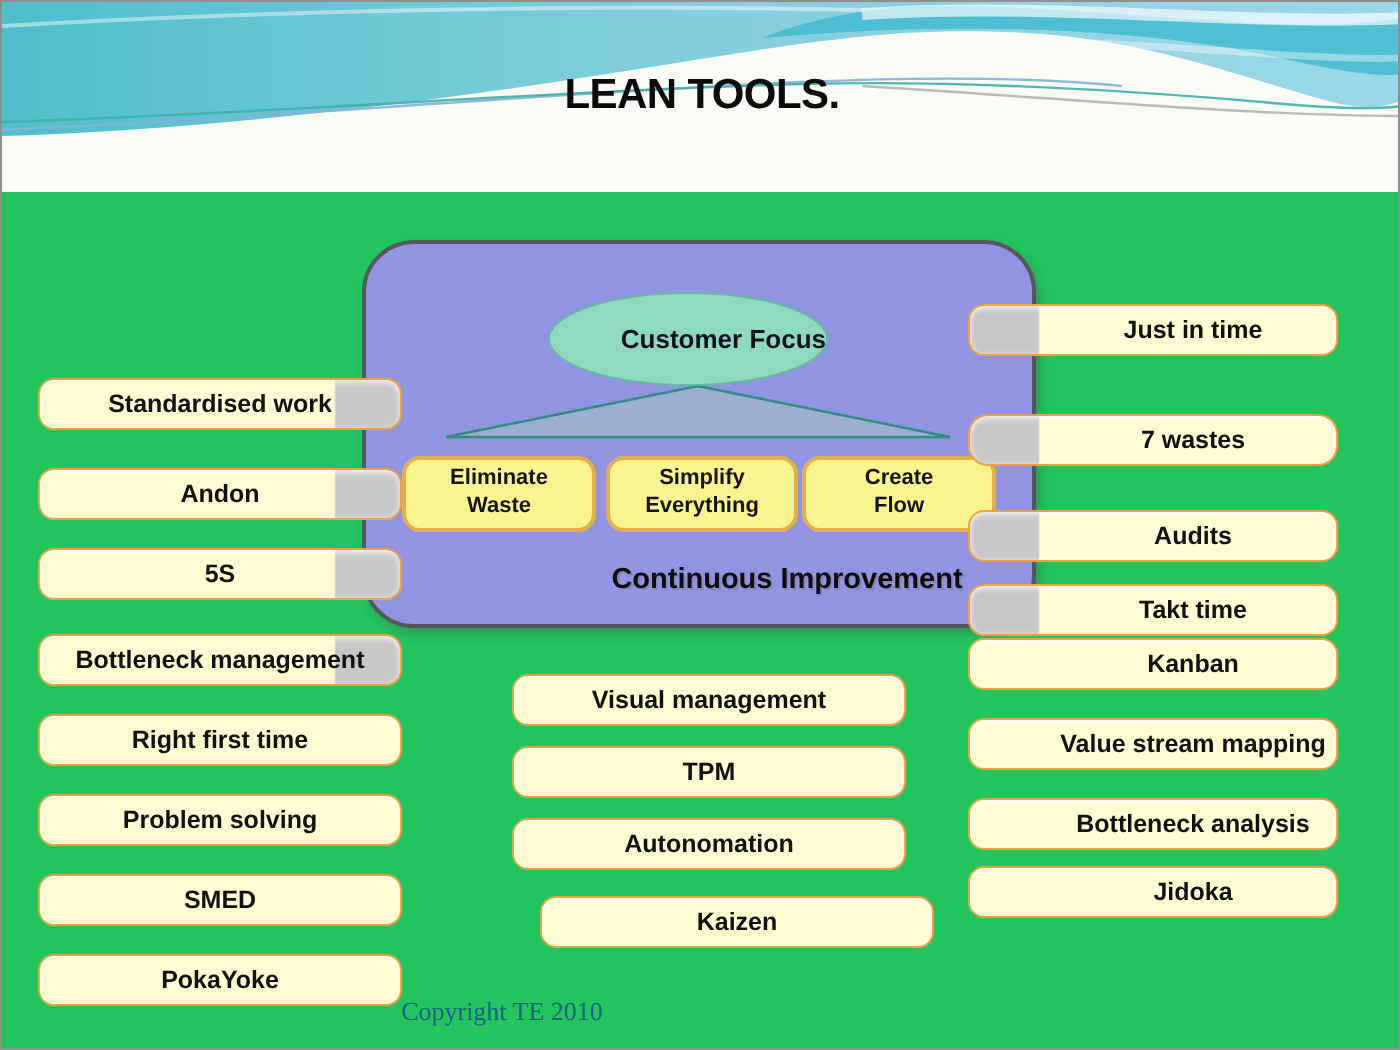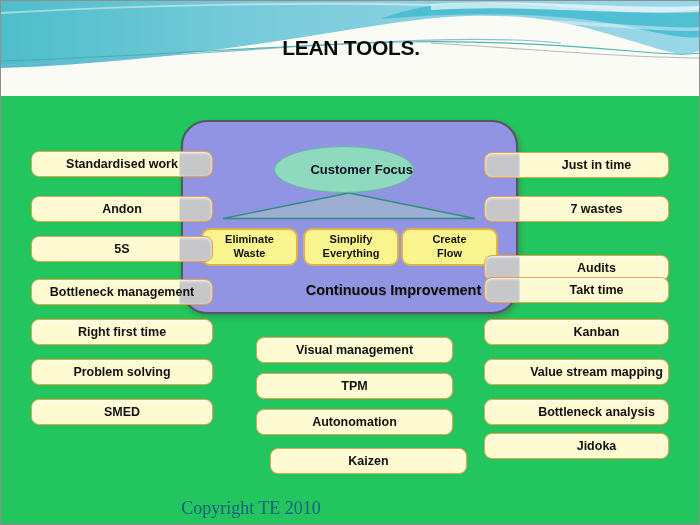--- a/index.html
+++ b/index.html
@@ -64,30 +64,30 @@
     position:absolute;height:26px;
     background:#FEFBD2;
     border:1.5px solid #ECA23F;
     border-radius:8px;
     display:flex;align-items:center;justify-content:center;
     font-size:12.5px;font-weight:bold;color:#111;
     box-sizing:border-box;
     box-shadow:inset 0 1px 3px rgba(255,255,255,.9);
     white-space:nowrap;
   }
-  .col-left{left:30px;width:182px;}
+  .col-left{left:18px;width:182px;margin-top:38px;}
   .col-left.tab{background:linear-gradient(to right,#FEFBD2 0,#FEFBD2 147px,#C7C7CA 148px,#C7C7CA 100%);}
   .col-right{left:483px;width:185px;padding-left:40px;}
   .col-right.tab{background:linear-gradient(to right,#C7C7CA 0,#C7C7CA 34px,#FEFBD2 35px,#FEFBD2 100%);}
   .col-mid{left:255px;width:197px;}
   .copyright{
     position:absolute;left:160px;top:497px;width:180px;
     text-align:center;
     font-family:"Liberation Serif",serif;
-    font-size:18px;color:#185F80;
+    font-size:13px;color:#185F80;
   }
 </style>
 </head>
 <body>
 
 <div class="slide">
 
   <svg class="banner" viewBox="0 0 700 95" aria-hidden="true">
     <defs>
       <linearGradient id="sky" x1="0" y1="0" x2="1" y2="0">
@@ -129,25 +129,26 @@
 
   <div class="foundation">Continuous Improvement</div>
 
   <div class="tool col-left tab" style="top:150px;">Standardised work</div>
   <div class="tool col-left tab" style="top:195px;">Andon</div>
   <div class="tool col-left tab" style="top:235px;">5S</div>
   <div class="tool col-left tab" style="top:278px;">Bottleneck management</div>
   <div class="tool col-left" style="top:318px;">Right first time</div>
   <div class="tool col-left" style="top:358px;">Problem solving</div>
   <div class="tool col-left" style="top:398px;">SMED</div>
+  <div class="tool col-left" style="top:438px;">PokaYoke</div>
 
   <div class="tool col-right tab" style="top:151px;">Just in time</div>
-  <div class="tool col-right tab" style="top:195px;">7 wastes</div>
+  <div class="tool col-right tab" style="top:206px;border-radius:10px;">7 wastes</div>
   <div class="tool col-right tab" style="top:234px;margin-top:20px;">Audits</div>
-  <div class="tool col-right tab" style="top:276px;">Takt time</div>
+  <div class="tool col-right tab" style="top:291px;">Takt time</div>
   <div class="tool col-right" style="top:318px;">Kanban</div>
   <div class="tool col-right" style="top:358px;">Value stream mapping</div>
   <div class="tool col-right" style="top:398px;">Bottleneck analysis</div>
   <div class="tool col-right" style="top:432px;">Jidoka</div>
 
   <div class="tool col-mid" style="top:336px;">Visual management</div>
   <div class="tool col-mid" style="top:408px;">Autonomation</div>
   <div class="tool col-mid" style="top:372px;">TPM</div>
   <div class="tool col-mid" style="top:447px;margin-left:14px;">Kaizen</div>
 

